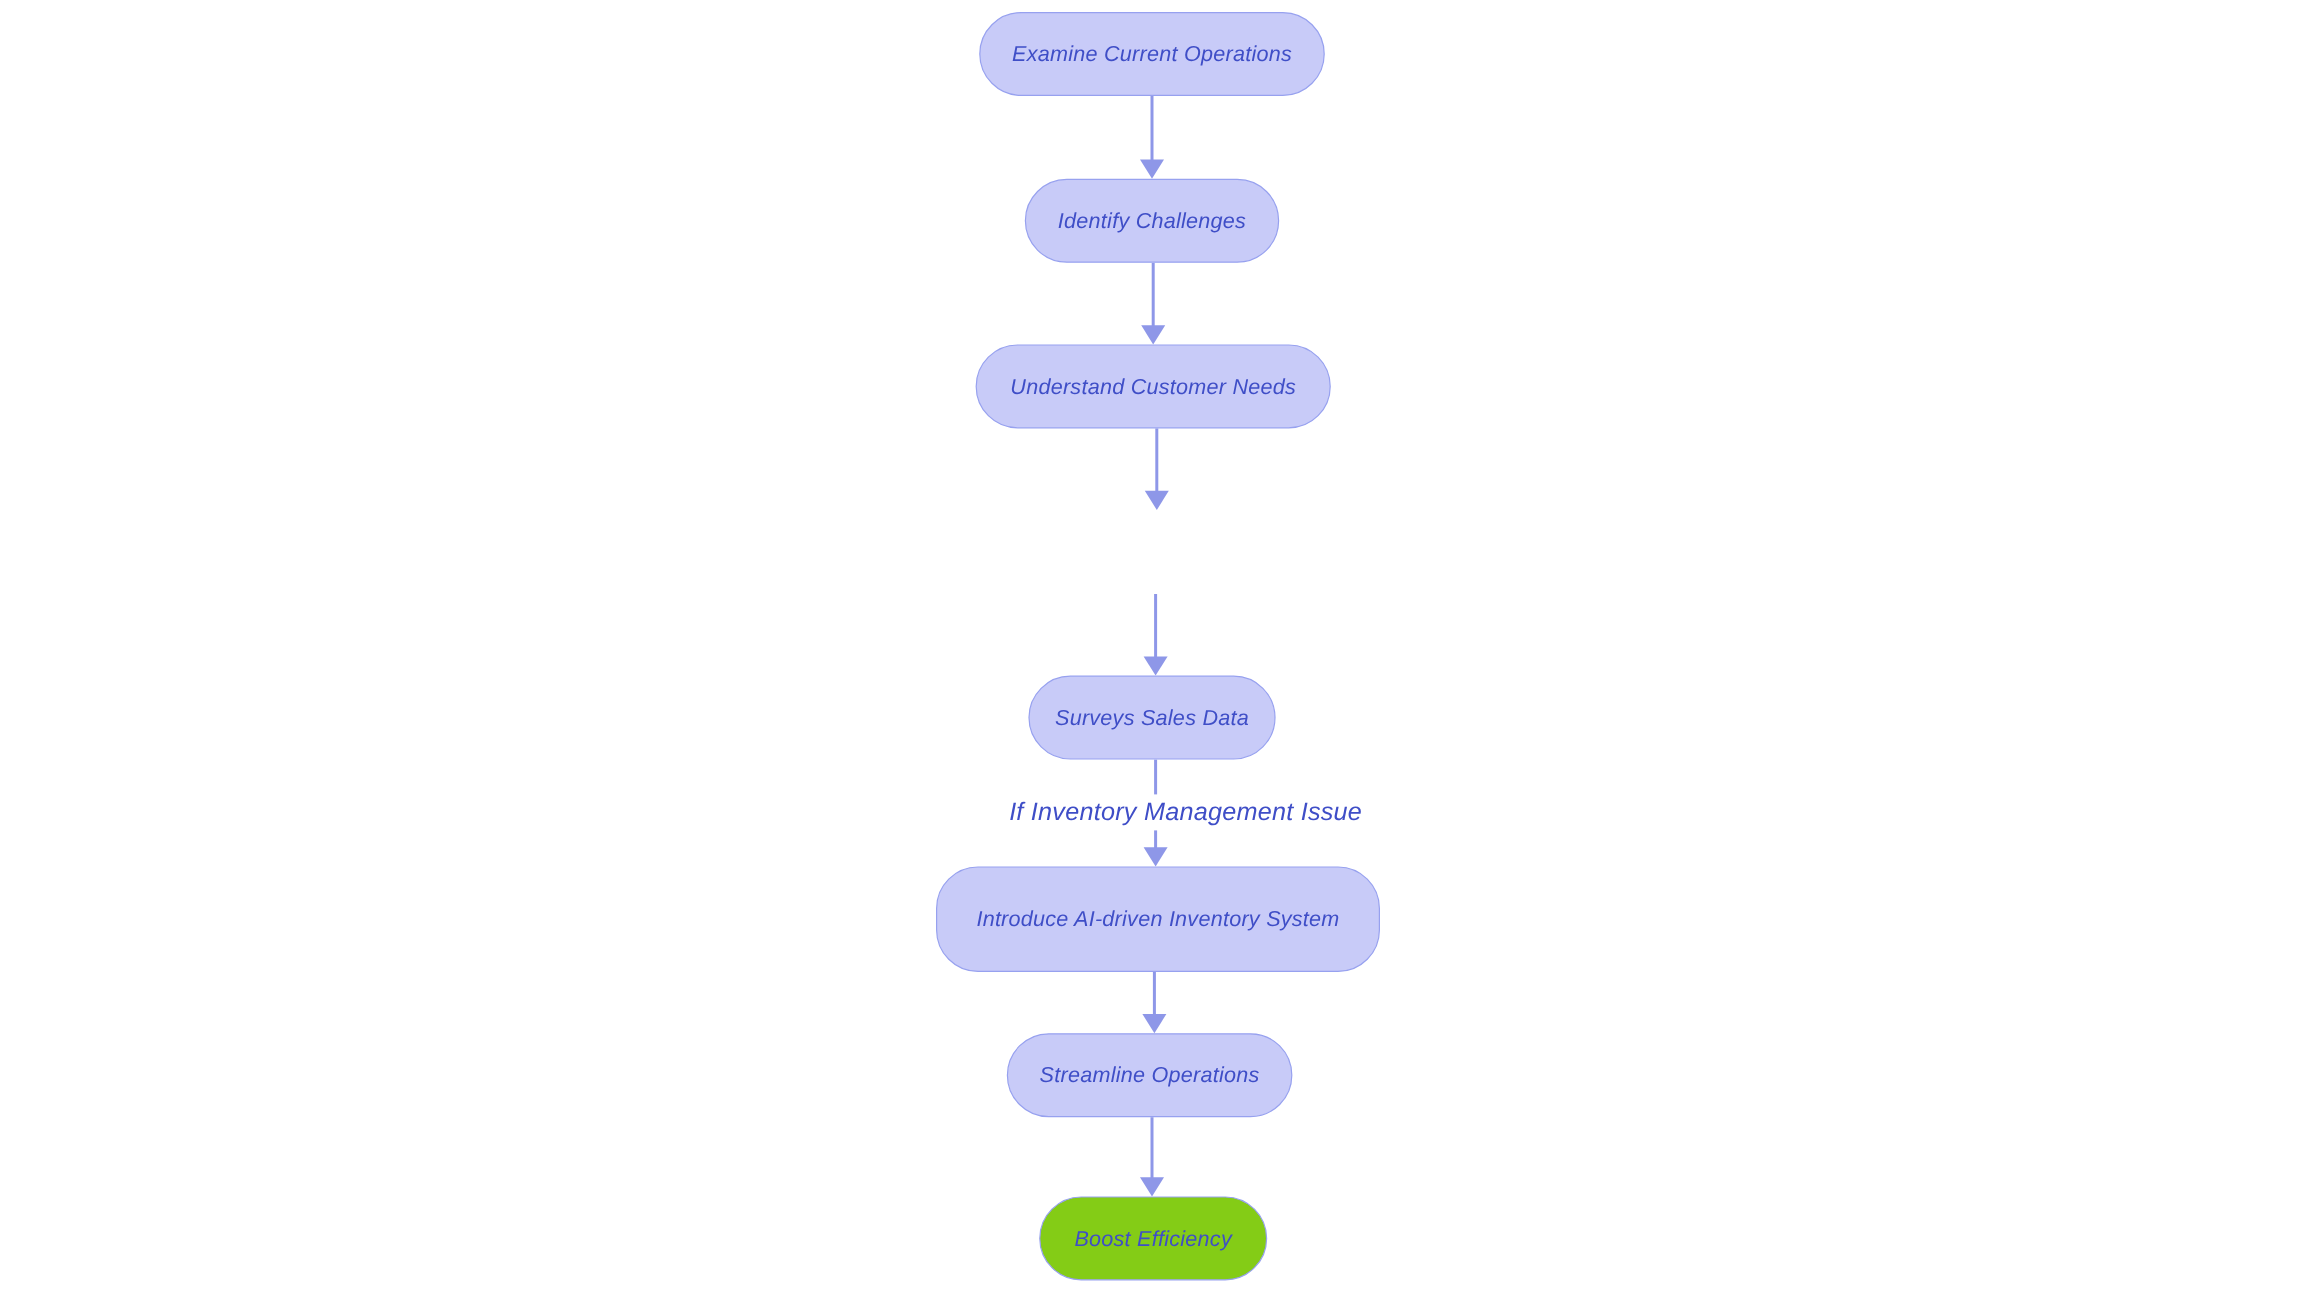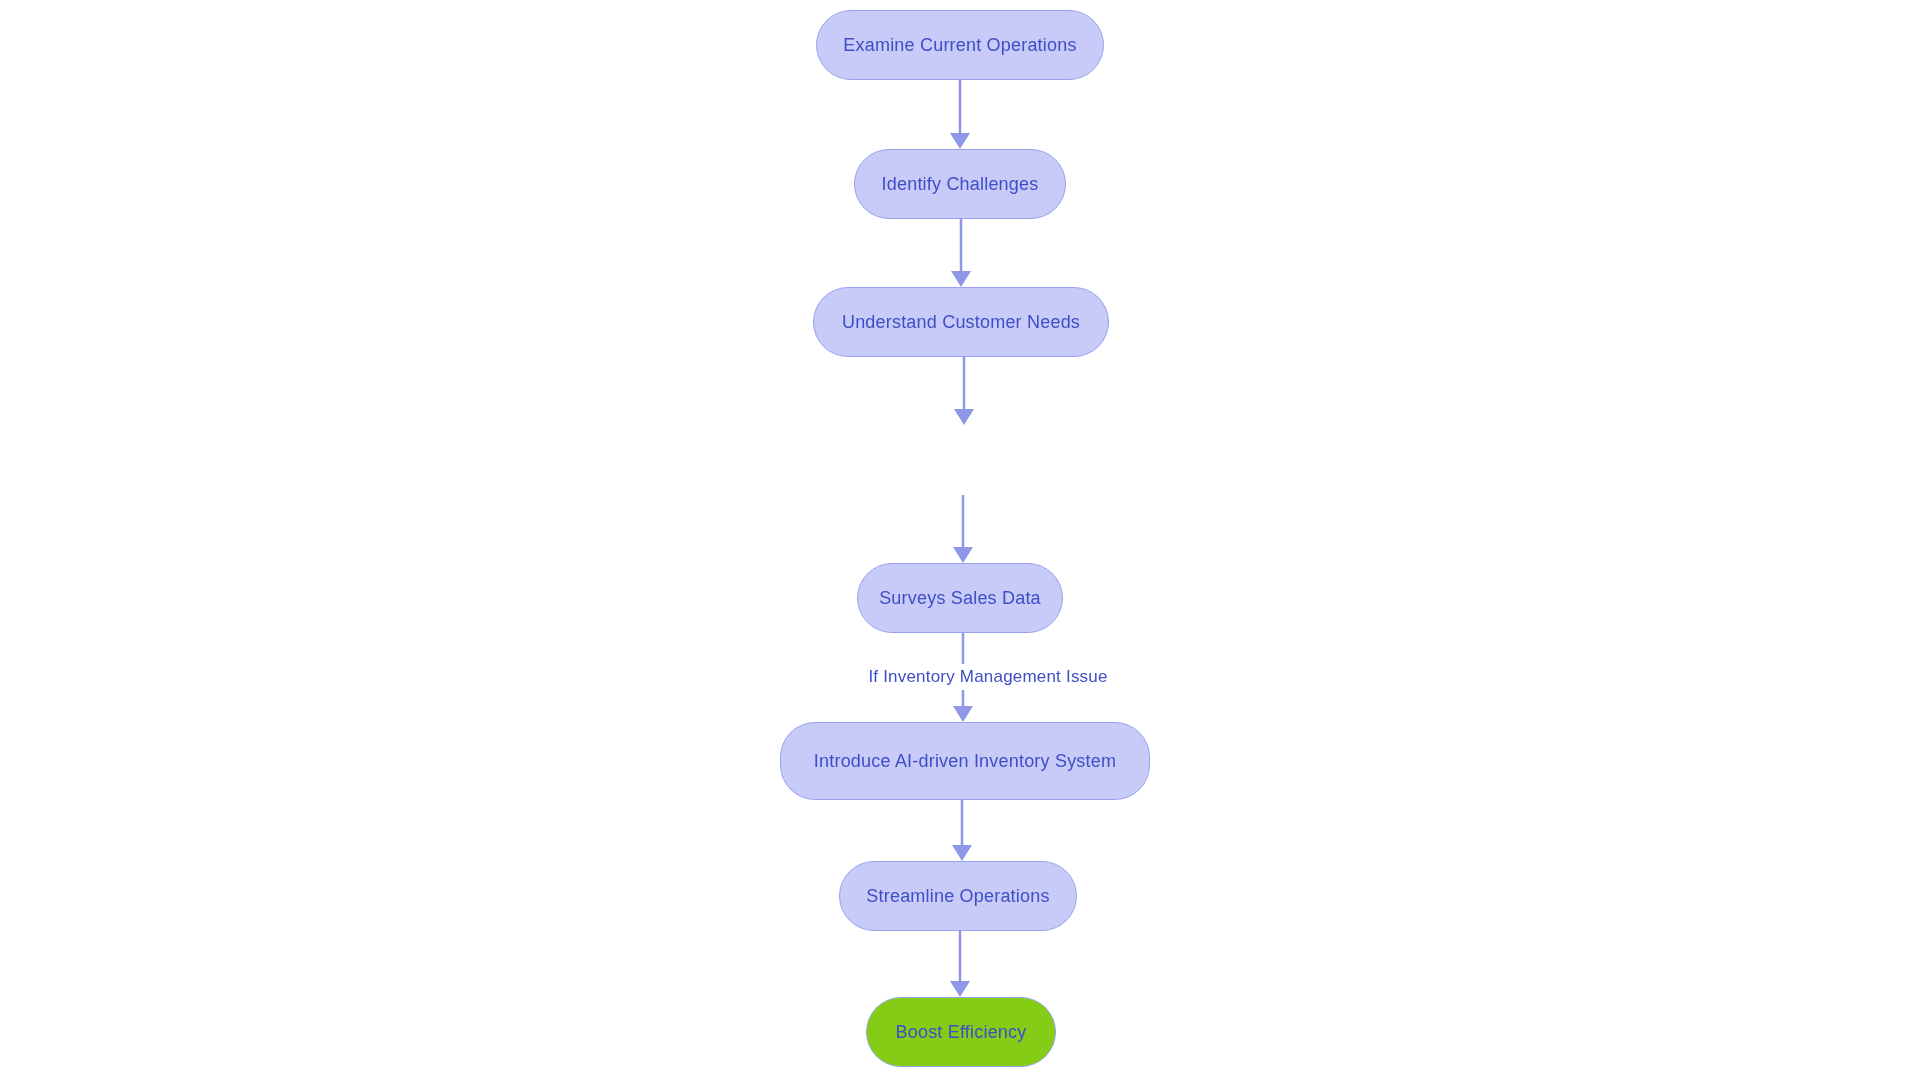--- a/index.html
+++ b/index.html
@@ -21,38 +21,39 @@
     top: 0;
     z-index: 1;
   }
   #nodes-layer {
     position: absolute;
     left: 0;
     top: 0;
     width: 100%;
     height: 100%;
     z-index: 2;
+    font-style: italic;
   }
   .flow-node {
     position: absolute;
     box-sizing: border-box;
     display: flex;
     align-items: center;
     justify-content: center;
     border-radius: 35px;
     font-size: 18px;
     letter-spacing: 0.2px;
     white-space: nowrap;
     text-align: center;
   }
   .edge-label {
     position: absolute;
     transform: translate(-50%, -50%);
     padding: 3px 8px;
-    font-size: 17px;
+    font-size: 21px;
     letter-spacing: 0.2px;
     white-space: nowrap;
     z-index: 3;
   }
 </style>
 </head>
 <body>
 
 <div class="canvas">
   <svg id="edges-layer" width="1920" height="1083" viewBox="0 0 1920 1083">
@@ -69,18 +70,18 @@
       <line x1="962" y1="792" x2="962" y2="851" stroke="#8e97e8" stroke-width="2.5"></line>
       <polygon points="952,845 972,845 962,861" fill="#8e97e8"></polygon>
       <line x1="960" y1="931" x2="960" y2="987" stroke="#8e97e8" stroke-width="2.5"></line>
       <polygon points="950,981 970,981 960,997" fill="#8e97e8"></polygon>
     </svg>
   <div id="nodes-layer">
       <div class="flow-node" style="left: 816px; top: 10px; width: 288px; height: 70px; background: rgb(200, 203, 248); border: 1.5px solid rgb(151, 161, 239); color: rgb(63, 78, 199);">Examine Current Operations</div>
       <div class="flow-node" style="left: 854px; top: 149px; width: 212px; height: 70px; background: rgb(200, 203, 248); border: 1.5px solid rgb(151, 161, 239); color: rgb(63, 78, 199);">Identify Challenges</div>
       <div class="flow-node" style="left: 813px; top: 287px; width: 296px; height: 70px; background: rgb(200, 203, 248); border: 1.5px solid rgb(151, 161, 239); color: rgb(63, 78, 199);">Understand Customer Needs</div>
       <div class="flow-node" style="left: 857px; top: 563px; width: 206px; height: 70px; background: rgb(200, 203, 248); border: 1.5px solid rgb(151, 161, 239); color: rgb(63, 78, 199);">Surveys Sales Data</div>
-      <div class="flow-node" style="left: 780px; top: 722px; width: 370px; height: 78px; background: rgb(200, 203, 248); border: 1.5px solid rgb(151, 161, 239); color: rgb(63, 78, 199);">Introduce AI-driven Inventory System</div>
+      <div class="flow-node" style="left: 780px; top: 722px; width: 370px; height: 88px; background: rgb(200, 203, 248); border: 1.5px solid rgb(151, 161, 239); color: rgb(63, 78, 199);">Introduce AI-driven Inventory System</div>
       <div class="flow-node" style="left: 839px; top: 861px; width: 238px; height: 70px; background: rgb(200, 203, 248); border: 1.5px solid rgb(151, 161, 239); color: rgb(63, 78, 199);">Streamline Operations</div>
       <div class="flow-node" style="left: 866px; top: 997px; width: 190px; height: 70px; background: #84cc16; border: 1.5px solid rgb(151, 161, 239); color: rgb(63, 78, 199);">Boost Efficiency</div>
       <div class="edge-label" style="left: 988px; top: 677px; color: rgb(63, 78, 199); background: rgb(255, 255, 255);">If Inventory Management Issue</div>
     </div>
 </div>
 
 </body></html>

